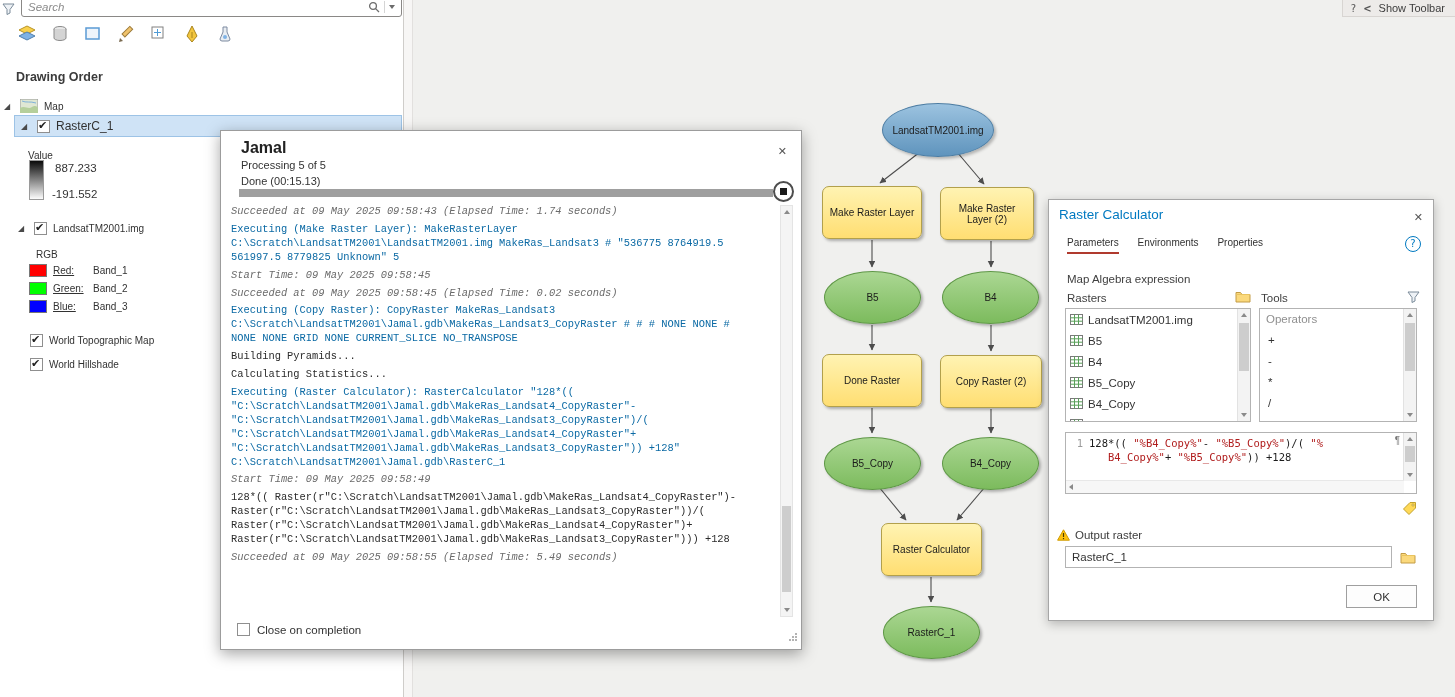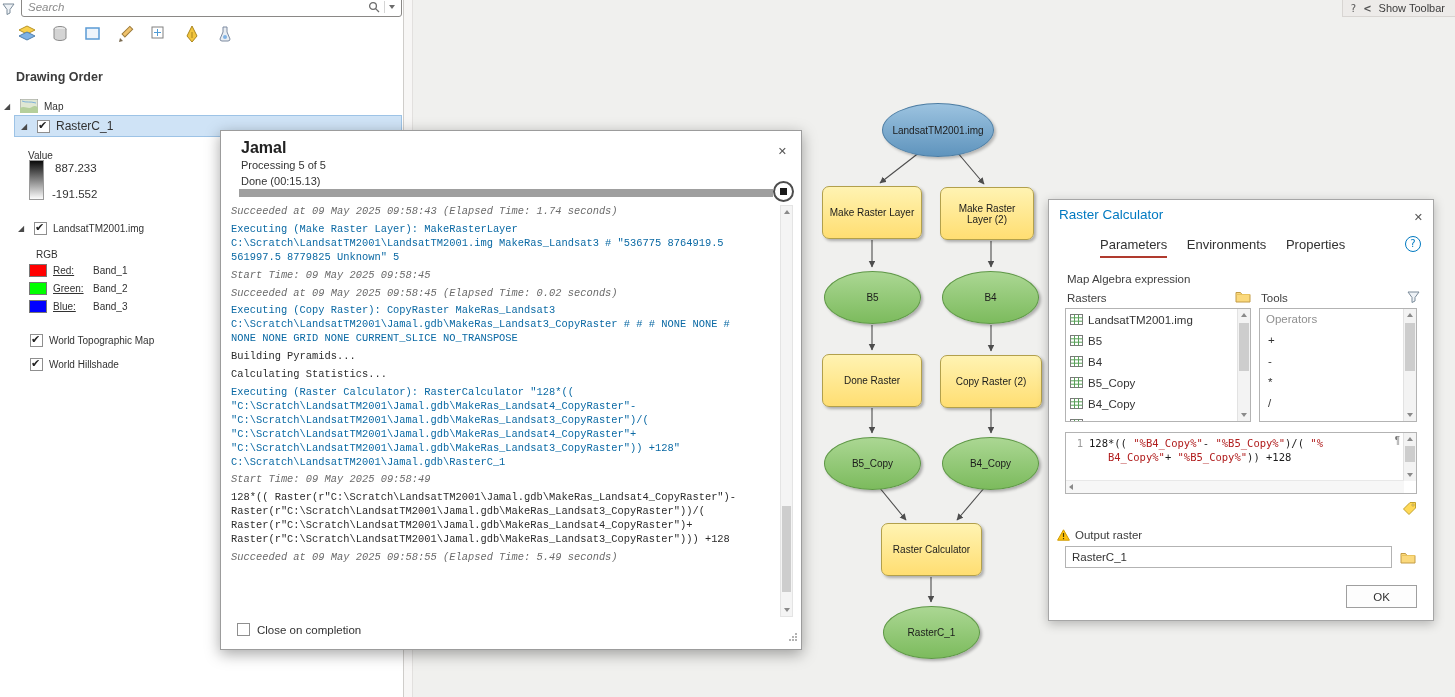--- a/index.html
+++ b/index.html
@@ -84,21 +84,21 @@
   .thumb{position:absolute;left:1px;right:1px;background:#cdcdcd;}
   .pd-thumb{top:300px;height:86px;}
   .pd-cb{position:absolute;left:16px;top:492px;display:flex;align-items:center;gap:7px;font-size:11.5px;color:#333;}
   .pd-grip{position:absolute;right:3px;bottom:3px;}
 
   
   #rc-panel{position:absolute;left:1048px;top:199px;width:384px;height:420px;background:#fff;
       border:1px solid #a6a6a6;box-shadow:0 3px 10px rgba(0,0,0,.25);z-index:8;}
   .rc-title{position:absolute;left:10px;top:7px;font-size:13.5px;color:#0079c1;}
   .rc-close{position:absolute;right:10px;top:7px;}
-  .rc-tabs{position:absolute;left:18px;top:37px;font-size:13px;color:#323232;margin-left:33px;}
+  .rc-tabs{position:absolute;left:18px;top:37px;font-size:10px;color:#323232;}
   .rc-tabs .tab{margin-right:16px;padding-bottom:4px;}
   .rc-tabs .tab.active{border-bottom:2px solid #b03a2e;}
   .rc-help{position:absolute;right:12px;top:36px;width:14px;height:14px;border:1.5px solid #0079c1;
       border-radius:50%;color:#0079c1;font-size:10px;text-align:center;line-height:13px;box-sizing:content-box;}
   .rc-help::before{content:"?";}
   .rc-lab{position:absolute;font-size:11.5px;color:#404040;}
   .rc-list{position:absolute;top:108px;height:114px;border:1px solid #b3b3b3;background:#fff;
       overflow:hidden;font-size:11.5px;color:#333;box-sizing:border-box;}
   .rl-item{height:21px;display:flex;align-items:center;gap:5px;padding-left:4px;padding-right:14px;}
   .rl-head{height:20px;line-height:20px;padding-left:6px;color:#8f8f8f;}

